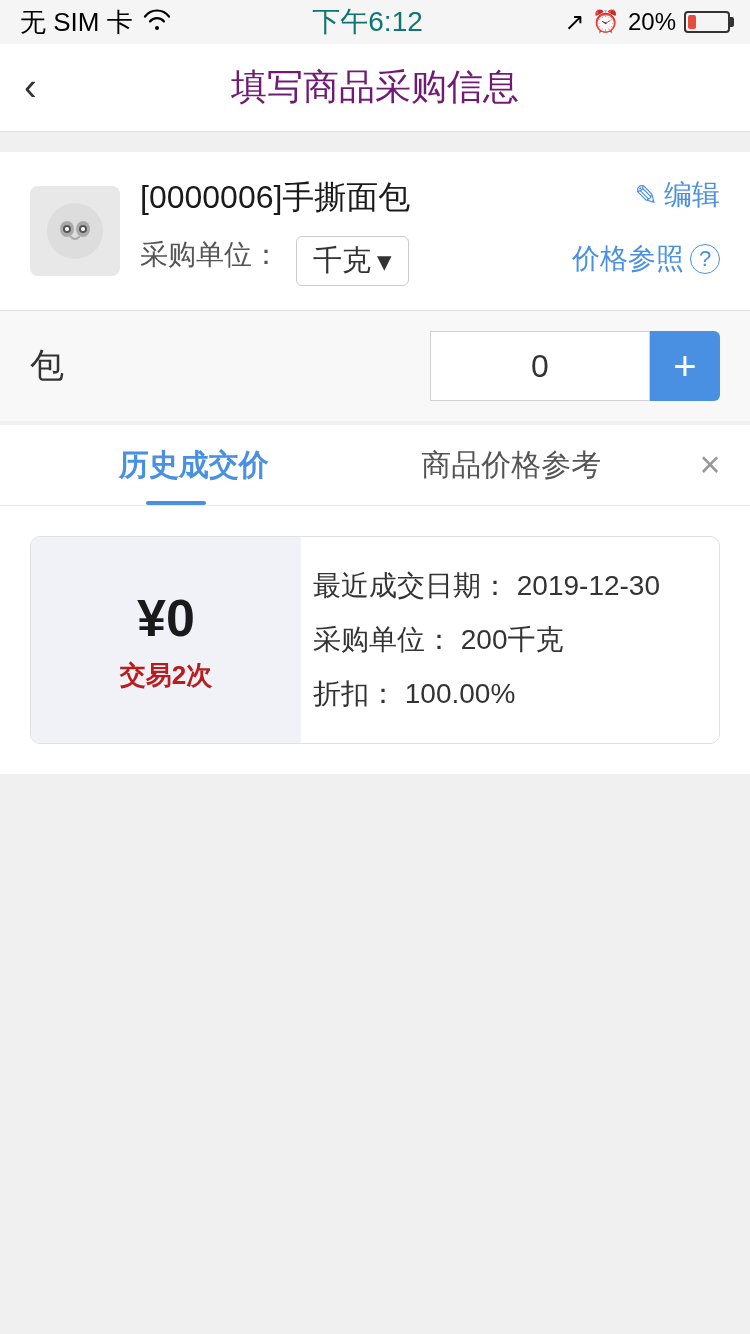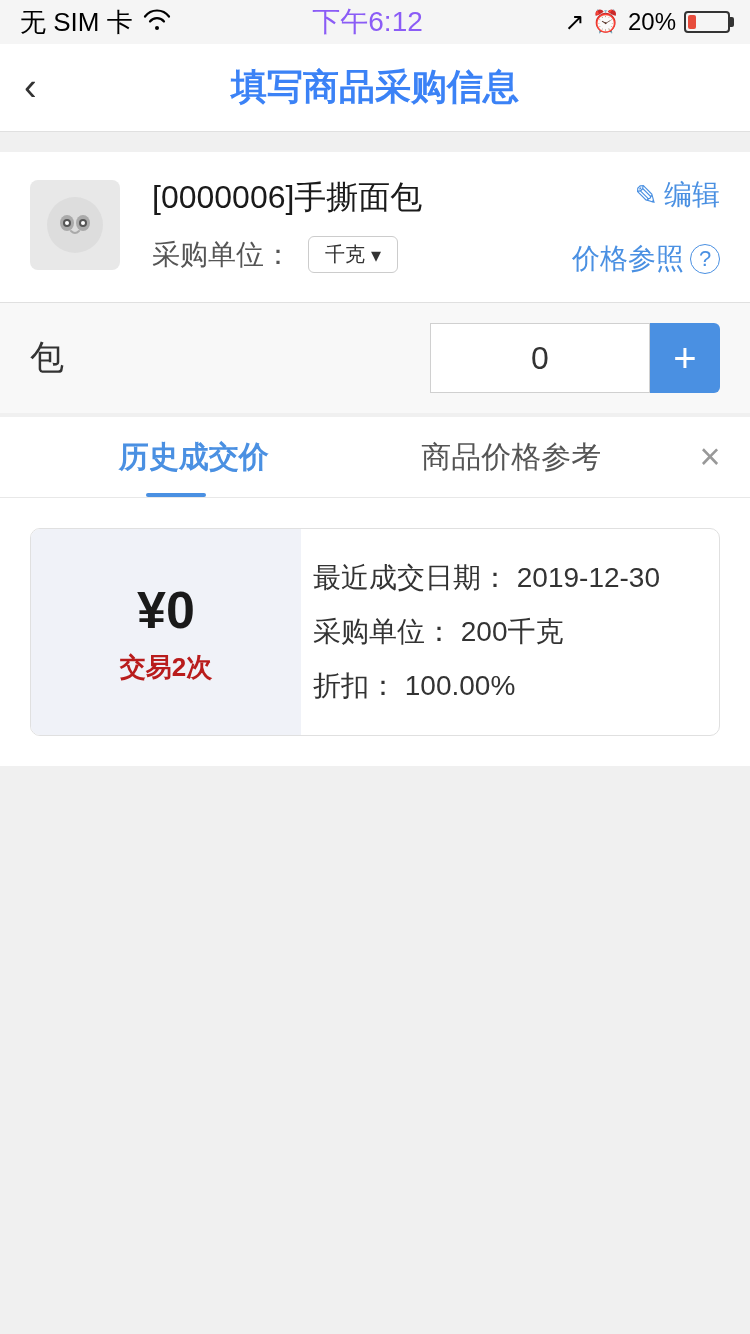--- a/index.html
+++ b/index.html
@@ -25,21 +25,21 @@
     }
     .status-left {
       display: flex;
       align-items: center;
       gap: 10px;
       font-size: 26px;
       color: #000;
     }
     .status-center {
       font-size: 28px;
-      color: #8b5cf6;
+      color: #0f766e;
       font-weight: 500;
     }
     .status-right {
       display: flex;
       align-items: center;
       gap: 8px;
       font-size: 24px;
       color: #000;
     }
     .battery-icon {
@@ -83,39 +83,39 @@
     }
     .nav-back {
       position: absolute;
       left: 24px;
       font-size: 38px;
       color: #333;
       cursor: pointer;
     }
     .nav-title {
       font-size: 36px;
-      font-weight: 700;
-      color: #3b82f6;
+      font-weight: 400;
+      color: #701a75;
     }
 
     
     .product-card {
       background: #ffffff;
       padding: 24px 30px;
       margin-top: 20px;
     }
     .product-header {
       display: flex;
       align-items: flex-start;
       justify-content: space-between;
     }
     .product-left {
       display: flex;
       align-items: center;
-      gap: 32px;
+      gap: 20px;
     }
     .product-thumb {
       width: 90px;
       height: 90px;
       background: #e8e8e8;
       border-radius: 8px;
       display: flex;
       align-items: center;
       justify-content: center;
       flex-shrink: 0;
@@ -135,21 +135,21 @@
       display: flex;
       align-items: flex-start;
       gap: 16px;
       font-size: 28px;
       color: #555;
     }
     .unit-dropdown {
       border: 1px solid #ccc;
       border-radius: 6px;
       padding: 4px 16px;
-      font-size: 20px;
+      font-size: 29px;
       color: #333;
       background: #fff;
       display: flex;
       align-items: center;
       gap: 6px;
     }
     .edit-btn {
       font-size: 28px;
       color: #4a90e2;
       display: flex;

